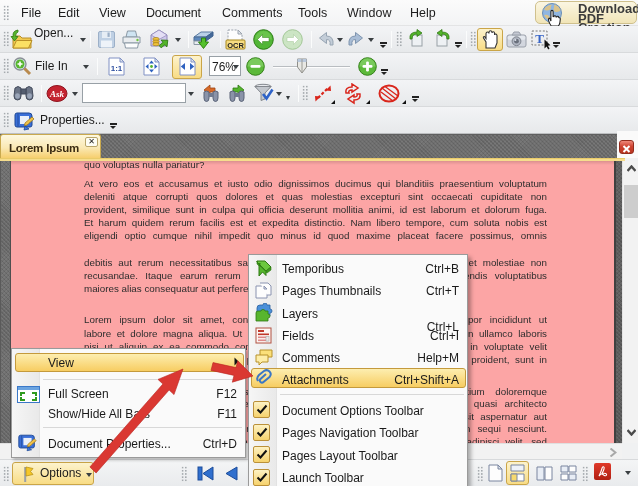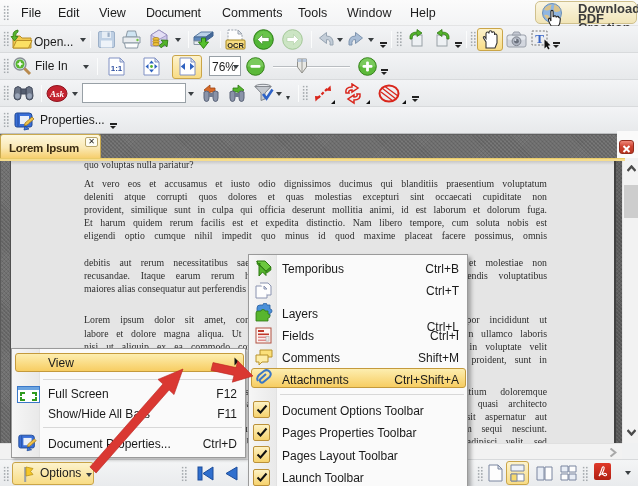--- a/index.html
+++ b/index.html
@@ -32,21 +32,21 @@
 #tabbar { left:0; top:134px; width:617px; height:24px; background-color:#707070; background-image:repeating-linear-gradient(45deg, rgba(0,0,0,0.12) 0 1px, rgba(0,0,0,0) 1px 2.8px), repeating-linear-gradient(135deg, rgba(255,255,255,0.06) 0 1px, rgba(0,0,0,0) 1px 2.8px); border-top:1px solid #606060; }
 #tabwhite { left:617px; top:131px; width:21px; height:27px; background:#fafafa; }
 #tab { left:0px; top:134px; width:101px; height:24px; background:linear-gradient(#fdf8e0 0%, #fae9b4 55%, #f6cf6e 100%); border:1px solid #c9a94e; border-bottom:none; border-radius:3px 3px 0 0; }
 #tab .txt { position:absolute; left:8px; top:7px; font-size:11.5px; font-weight:bold; color:#3a2b12; letter-spacing:-0.2px; }
 #tabx { position:absolute; left:84px; top:2px; width:13px; height:10px; background:#fdfdf4; border:1px solid #b9a66a; border-radius:2px; font-size:8px; line-height:8px; text-align:center; color:#222; }
 #yline { left:0; top:158px; width:625px; height:3px; background:#f6dd8d; border-top:1px solid #e9cb6a; }
 #redx { left:619px; top:140px; width:15px; height:14px; background:linear-gradient(#f0887a,#ce4432 45%,#b93520); border:1px solid #932c1d; border-radius:3px; }
 
 #docarea { left:0; top:161px; width:622px; height:282px; background:#fff; border-left:1px solid #5a5a5a; }
 .darkstrip { position:absolute; top:0; height:282px; background-color:#707070; background-image:repeating-linear-gradient(45deg, rgba(0,0,0,0.12) 0 1px, rgba(0,0,0,0) 1px 2.8px), repeating-linear-gradient(135deg, rgba(255,255,255,0.06) 0 1px, rgba(0,0,0,0) 1px 2.8px); }
-#page { position:absolute; left:10px; top:0; width:603px; height:282px; background:#e5e5e5; overflow:hidden;font-family:Liberation Serif, serif; }
+#page { position:absolute; left:10px; top:0; width:603px; height:282px; background:#fca5a5; overflow:hidden; }
 #page .ln { position:absolute; left:73px; width:463px; height:13px; font-size:9.8px; line-height:13.2px; color:#2d2d2d; white-space:nowrap; }
 #page .j { white-space:normal; text-align:justify; text-align-last:justify; }
 #pageshadow { position:absolute; left:10px; top:0; width:603px; height:4px; background:linear-gradient(rgba(0,0,0,0.13),rgba(0,0,0,0)); }
 
 #vscroll { left:622px; top:161px; width:16px; height:282px; background:#f2f2f2; border-left:1px solid #e4e4e4; }
 #vthumb { position:absolute; left:1px; top:24px; width:14px; height:33px; background:#cdcdcd; }
 #hscroll { left:0; top:443px; width:622px; height:16px; background:#f2f2f2; border-top:1px solid #e0e0e0; }
 
 #statusbar { left:0; top:459px; width:638px; height:27px; background:linear-gradient(#f4f5f6,#e9ebed); border-top:1px solid #d8dadc; }
 
@@ -88,21 +88,21 @@
     </div>
   </div>
 
   <div class="abs trow" id="row2">
     <div class="grip" style="left:3px;top:5px;height:16px;"></div>
     <svg class="abs" style="left:8px;top:2px" width="25" height="23" viewBox="0 0 25 23">
       <path d="M5 8 L12 8 L14 10 L23 10 L23 20 L5 20 Z" fill="#f0c850" stroke="#b98f28" stroke-width="1"></path>
       <path d="M5 20 L8.5 12.5 L24 12.5 L20.5 20 Z" fill="#fbe064" stroke="#b98f28" stroke-width="1"></path>
       <path d="M10 2 Q4 3 5.2 8.5 L3 8.5 L6.5 13 L10 8.5 L7.6 8.5 Q7.4 5 10 4Z" fill="#58b52e" stroke="#2f7a12" stroke-width="0.8"></path>
     </svg>
-    <span class="tbtext" style="left:34px;top:9px;">Open...</span>
+    <span class="tbtext" style="left:34px;top:0;">Open...</span>
     <div class="dd" style="left:80px;top:12px;"></div>
     <div class="vsep" style="left:90px;top:5px;height:17px;"></div>
     <svg class="abs" style="left:97px;top:4px" width="19" height="19" viewBox="0 0 19 19">
       <rect x="1.5" y="1.5" width="16" height="16" rx="1.5" fill="#bfd0e4" stroke="#9cb0c8"></rect>
       <rect x="5" y="1.5" width="9" height="6.5" fill="#e6edf5"></rect>
       <rect x="10.5" y="2.5" width="2.2" height="4.4" fill="#9cb0c8"></rect>
       <rect x="4" y="10.5" width="11" height="7" fill="#eef3f9"></rect>
     </svg>
     <svg class="abs" style="left:121px;top:3px" width="22" height="21" viewBox="0 0 22 21">
       <path d="M5 8 L6.5 2 L14.5 2 L16 8Z" fill="#cfe4f2" stroke="#8a98a4"></path>
@@ -467,20 +467,21 @@
       <path d="M6 6 L6 17 L9.5 13 L13 16.5 L13 12.5 L8 7.5Z" fill="#54b42c" stroke="#2f7a12"></path>
       <circle cx="6.8" cy="4.8" r="0.9" fill="#2f7a12"></circle>
     </svg>
     <div class="mrow" style="left:33px;top:7px;">Temporibus</div>
     <div class="msc" style="right:8px;top:7px;">Ctrl+B</div>
     <svg style="position:absolute;left:5px;top:26px;" width="19" height="19" viewBox="0 0 19 19">
       <path d="M2 5 L10 5 L13 8 L13 17 L2 17Z" fill="#fdfdfd" stroke="#8a93b0"></path>
       <path d="M6 2 L14 2 L17 5 L17 14 L13 14" fill="#fdfdfd" stroke="#8a93b0"></path>
       <path d="M10 5 L10 8 L13 8Z" fill="#dfe5ee" stroke="#8a93b0"></path>
     </svg>
+    <div class="mrow" style="left:33px;top:29.3px;">Pages Thumbnails</div>
     <div class="msc" style="right:8px;top:29.3px;">Ctrl+T</div>
     <svg style="position:absolute;left:5px;top:48px;" width="19" height="19" viewBox="0 0 19 19">
       <path d="M3 6 Q3 3 6 3 L9 3 Q9 1 11 1 Q13 1 13 3 L16 3 L16 7 Q18 7 18 9 Q18 11 16 11 L16 14 L3 14 Z" fill="#4a90d9" stroke="#2a5fa0" stroke-width="0.8" transform="translate(0,-1)"></path>
       <path d="M2 10 Q2 8 4 8 L7 8 Q7 6.5 9 6.5 Q11 6.5 11 8 L14 8 L14 11 Q16 11 16 13 Q16 15 14 15 L14 18 L2 18Z" fill="#58b52e" stroke="#2f7a12" stroke-width="0.8"></path>
     </svg>
     <div class="mrow" style="left:33px;top:51.7px;">Layers</div>
     <div class="msc" style="right:8px;top:65px;">Ctrl+L</div>
     <svg style="position:absolute;left:5px;top:71px;" width="19" height="19" viewBox="0 0 19 19">
       <rect x="2" y="2" width="15" height="15" fill="#fdf6f4" stroke="#b05040"></rect>
       <rect x="4" y="4" width="6" height="2" fill="#c0392b"></rect>
@@ -489,38 +490,38 @@
       <rect x="4" y="13.5" width="10" height="1.6" fill="#d88"></rect>
       <rect x="12" y="10.5" width="3" height="4.6" fill="#e8e8e8" stroke="#aaa" stroke-width="0.6"></rect>
     </svg>
     <div class="mrow" style="left:33px;top:74px;">Fields</div>
     <div class="msc" style="right:8px;top:74px;">Ctrl+I</div>
     <svg style="position:absolute;left:5px;top:93px;" width="20" height="19" viewBox="0 0 20 19">
       <path d="M6 2 L18 2 L18 9 L14 9 L11 12 L11 9 L6 9Z" fill="#fbe07a" stroke="#b8922a"></path>
       <path d="M2 7 L14 7 L14 14 L8 14 L5 17 L5 14 L2 14Z" fill="#fdedA8" stroke="#b8922a"></path>
     </svg>
     <div class="mrow" style="left:33px;top:96.3px;">Comments</div>
-    <div class="msc" style="right:8px;top:96.3px;">Shift+M</div>
+    <div class="msc" style="right:8px;top:96.3px;">Help+M</div>
     <div class="hirow" style="left:2px;top:113px;width:215px;height:20px;"></div>
     <svg style="position:absolute;left:5px;top:114px;" width="20" height="20" viewBox="0 0 20 20">
       <path d="M4 12 Q2 9 5 6 L10 2 Q13 0 15.5 2.5 Q18 5 15.5 8 L9.5 13 Q8 14.5 6.5 13 Q5 11.5 6.5 10 L12 5" fill="none" stroke="#3b77c4" stroke-width="2"></path>
     </svg>
     <div class="mrow" style="left:33px;top:117.7px;">Attachments</div>
     <div class="msc" style="right:8px;top:117.7px;">Ctrl+Shift+A</div>
     <div class="msep" style="left:31px;top:138.5px;right:3px;"></div>
     <div class="cbx" style="left:4px;top:146px;"></div>
     <svg style="position:absolute;left:7px;top:149px;" width="12" height="11" viewBox="0 0 12 11">
         <path d="M1.5 5.5 L4.5 8.5 L10.5 1.5" stroke="#111" stroke-width="2" fill="none"></path>
       </svg>
     <div class="mrow" style="left:33px;top:148.7px;">Document Options Toolbar</div>
     <div class="cbx" style="left:4px;top:168.5px;"></div>
     <svg style="position:absolute;left:7px;top:171.5px;" width="12" height="11" viewBox="0 0 12 11">
         <path d="M1.5 5.5 L4.5 8.5 L10.5 1.5" stroke="#111" stroke-width="2" fill="none"></path>
       </svg>
-    <div class="mrow" style="left:33px;top:171.2px;">Pages Properties Toolbar</div>
+    <div class="mrow" style="left:33px;top:171.2px;">Pages Navigation Toolbar</div>
     <div class="cbx" style="left:4px;top:191px;"></div>
     <svg style="position:absolute;left:7px;top:194px;" width="12" height="11" viewBox="0 0 12 11">
         <path d="M1.5 5.5 L4.5 8.5 L10.5 1.5" stroke="#111" stroke-width="2" fill="none"></path>
       </svg>
     <div class="mrow" style="left:33px;top:193.7px;">Pages Layout Toolbar</div>
     <div class="cbx" style="left:4px;top:213.5px;"></div>
     <svg style="position:absolute;left:7px;top:216.5px;" width="12" height="11" viewBox="0 0 12 11">
         <path d="M1.5 5.5 L4.5 8.5 L10.5 1.5" stroke="#111" stroke-width="2" fill="none"></path>
       </svg>
     <div class="mrow" style="left:33px;top:216.2px;">Launch Toolbar</div>

